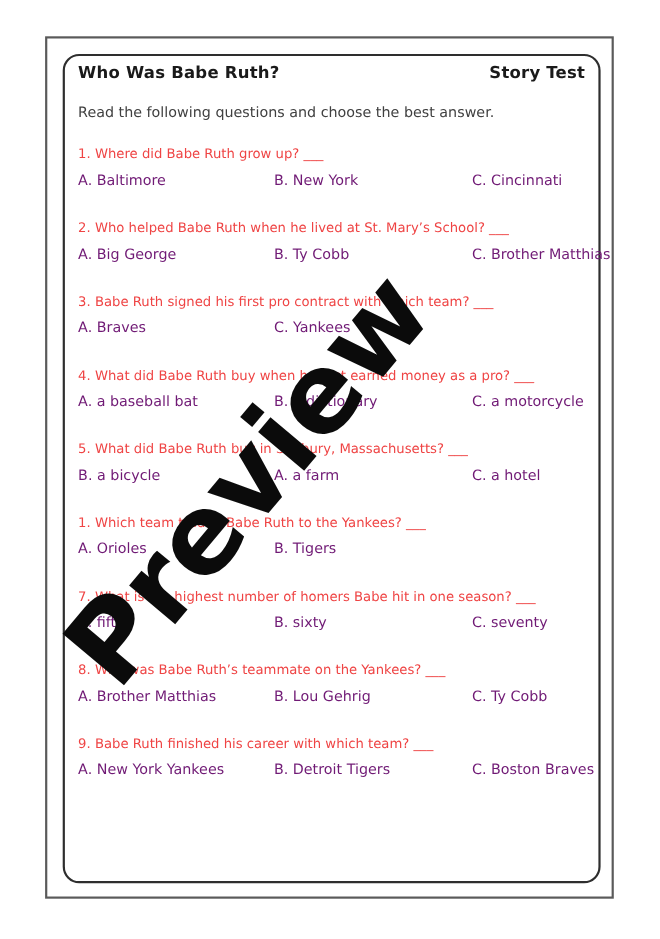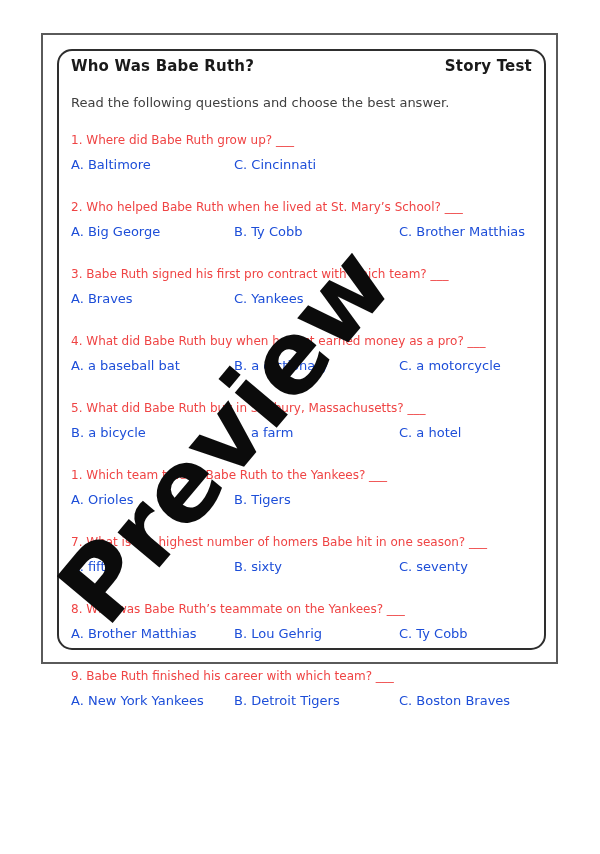--- a/index.html
+++ b/index.html
@@ -6,21 +6,21 @@
   html, body {
     width: 600px; height: 854px;
     background: #ffffff;
     font-family: "DejaVu Sans", "Liberation Sans", sans-serif;
     position: relative;
     overflow: hidden;
   }
   .page-frame {
     position: absolute;
     left: 41px; top: 33px;
-    width: 517px; height: 631px;
+    width: 517px; height: 784px;
     border: 2px solid #5a5a5a;
     background: #ffffff;
   }
   .sheet {
     position: absolute;
     left: 14px; top: 14px; right: 10px; bottom: 12px;
     border: 2px solid #2e2e2e;
     border-radius: 15px;
     padding: 5px 12px 0 12px;
     background: #ffffff;
@@ -48,21 +48,22 @@
     line-height: 17px;
     color: #ef4444;
     margin-bottom: 7px;
     white-space: nowrap;
   }
   .choices-row {
     display: grid;
     grid-template-columns: 163px 165px auto;
     font-size: 13px;
     line-height: 17px;
-    color: #1d4ed8;
+    color: #701a75;
+    gap: 15px;
   }
   .choice { white-space: nowrap; }
   .watermark-box {
     position: absolute;
     left: 50px; top: 225px;
     width: 350px; height: 420px;
     display: flex;
     align-items: center;
     justify-content: center;
     pointer-events: none;
@@ -86,20 +87,21 @@
       <span>Who Was Babe Ruth?</span>
       <span>Story Test</span>
     </div>
 
     <div class="instructions">Read the following questions and choose the best answer.</div>
 
     <div class="question-block">
       <div class="question-line">1. Where did Babe Ruth grow up? ___</div>
       <div class="choices-row">
         <span class="choice">A. Baltimore</span>
+        <span class="choice">B. New York</span>
         <span class="choice">C. Cincinnati</span>
       </div>
     </div>
 
     <div class="question-block">
       <div class="question-line">2. Who helped Babe Ruth when he lived at St. Mary’s School? ___</div>
       <div class="choices-row">
         <span class="choice">A. Big George</span>
         <span class="choice">B. Ty Cobb</span>
         <span class="choice">C. Brother Matthias</span>

